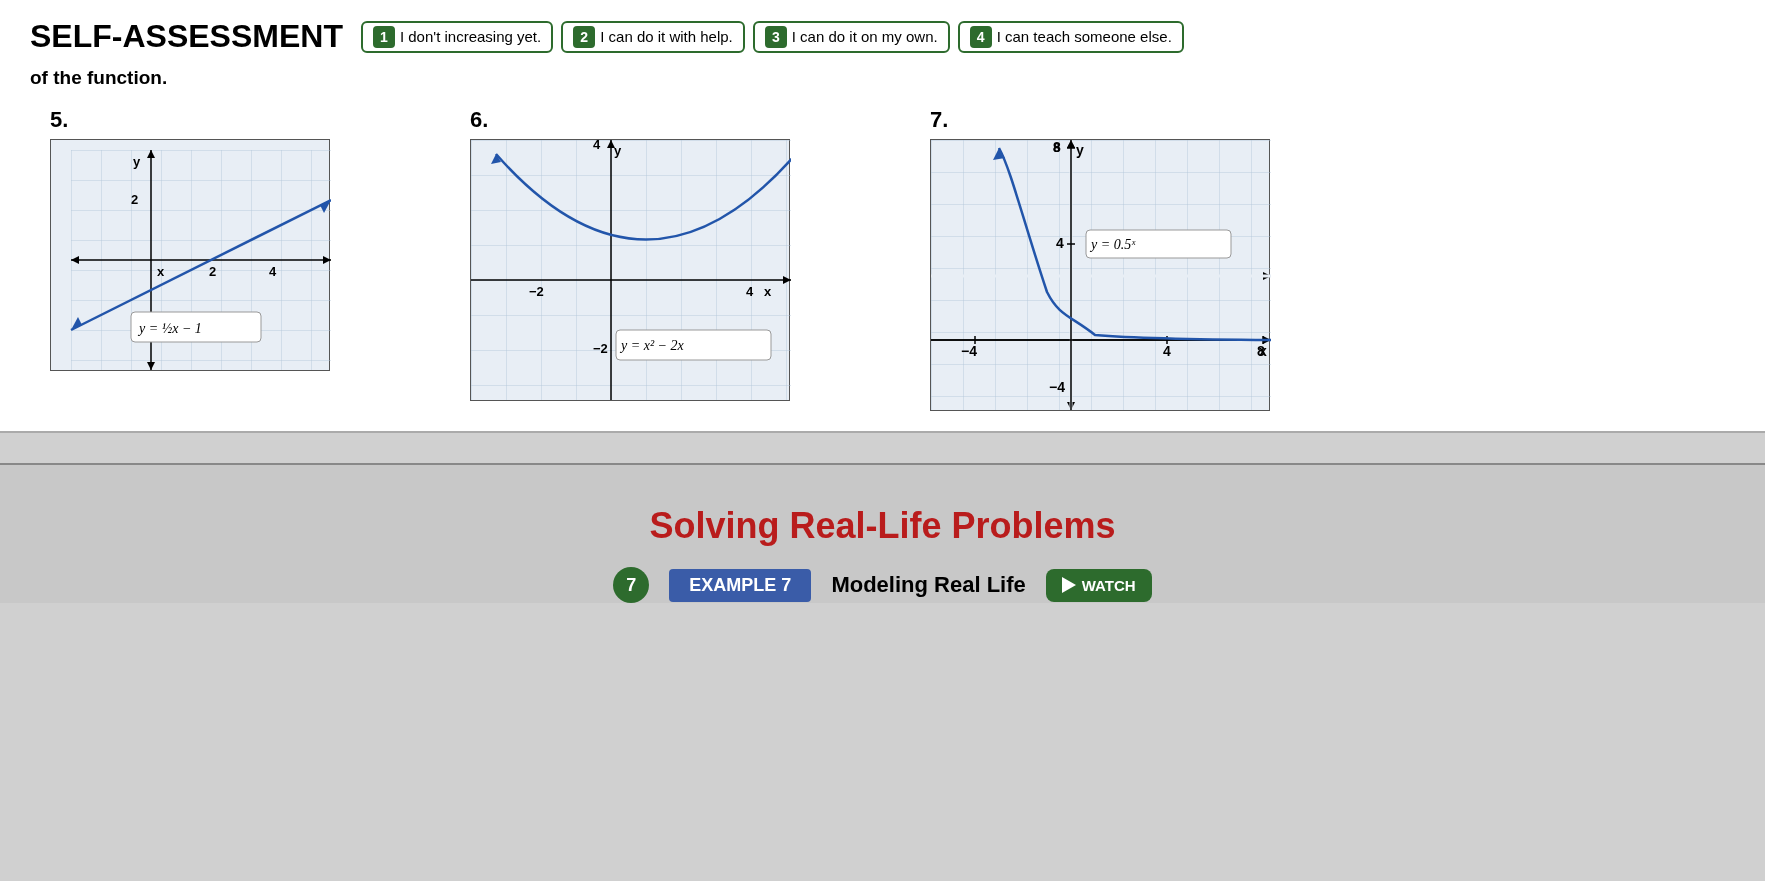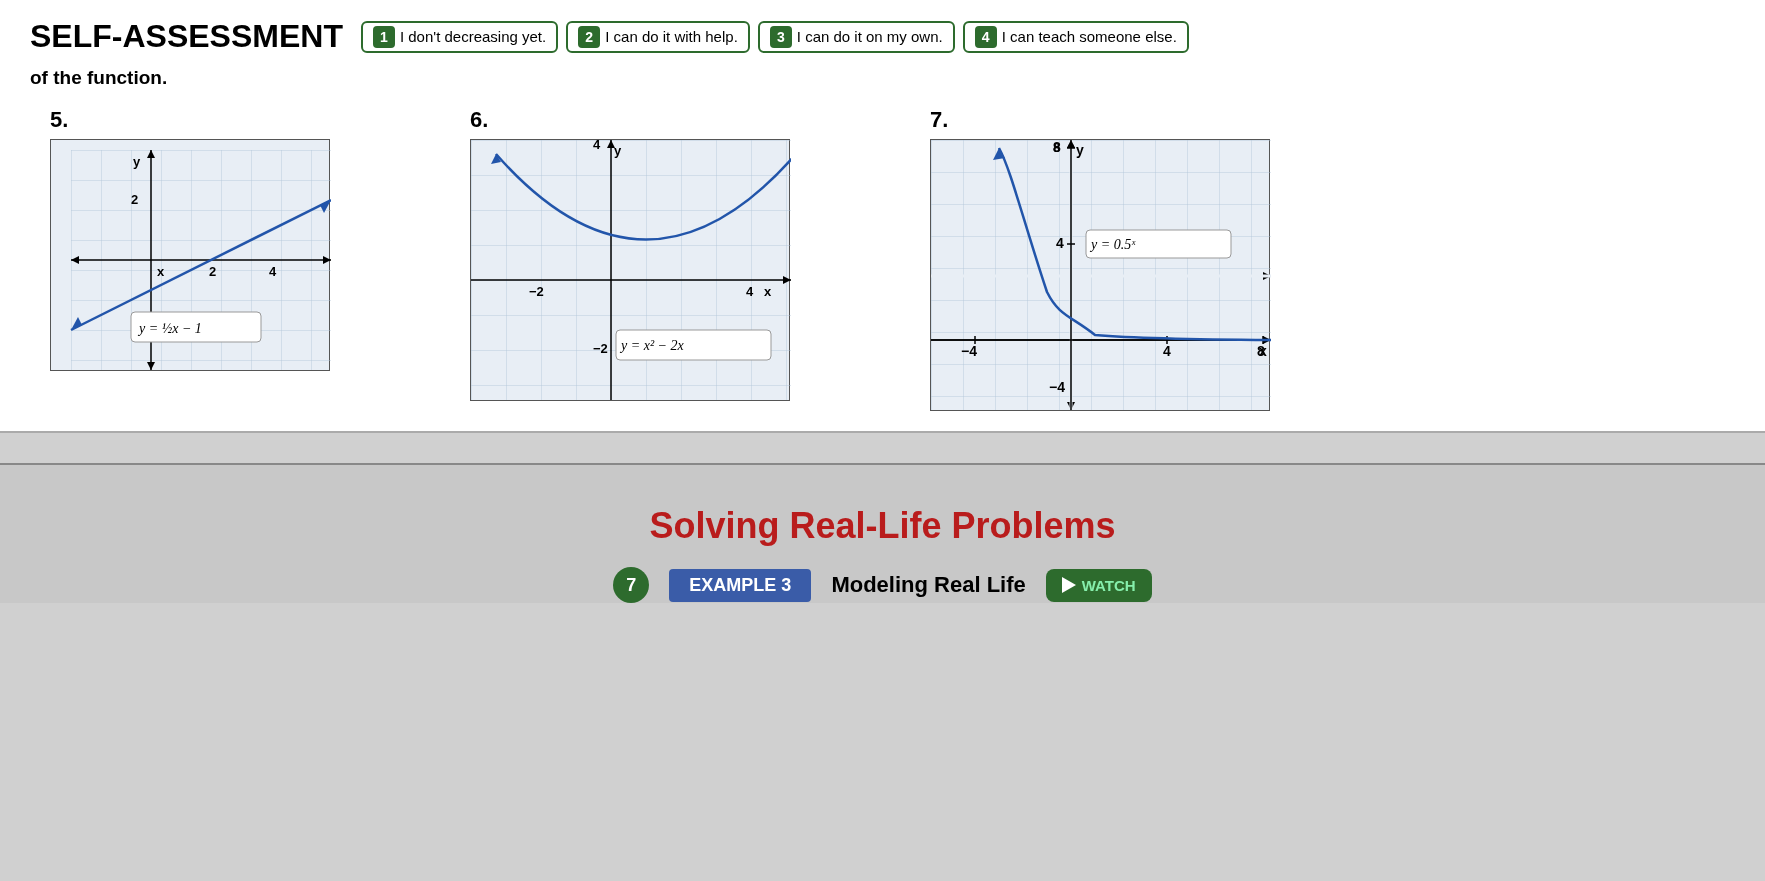--- a/index.html
+++ b/index.html
@@ -167,21 +167,21 @@
 
     .modeling-text {
       font-size: 22px;
       font-weight: bold;
       font-family: Arial, sans-serif;
       color: #000;
     }
 
     .watch-btn {
       background-color: #2d6b2d;
-      color: #86efac;
+      color: #ffffff;
       border: none;
       border-radius: 8px;
       padding: 8px 16px;
       font-family: Arial, sans-serif;
       font-size: 15px;
       font-weight: bold;
       display: flex;
       align-items: center;
       gap: 6px;
       cursor: pointer;
@@ -212,21 +212,21 @@
 
 <div class="page">
 
   <div class="top-section">
 
     <div class="self-assessment-row">
       <span class="self-assessment-title">SELF-ASSESSMENT</span>
 
       <div class="sa-badge">
         <span class="badge-num">1</span>
-        <span>I don't decreasing yet.</span>
+        <span>I don't increasing yet.</span>
       </div>
 
       <div class="sa-badge">
         <span class="badge-num">2</span>
         <span>I can do it with help.</span>
       </div>
 
       <div class="sa-badge">
         <span class="badge-num">3</span>
         <span>I can do it on my own.</span>
@@ -387,21 +387,21 @@
     </div>
   </div>
 
   <div class="divider"></div>
 
   <div class="bottom-section">
     <div class="solving-title">Solving Real-Life Problems</div>
 
     <div class="bottom-row">
       <div class="example-badge">7</div>
-      <div class="example-label">EXAMPLE 3</div>
+      <div class="example-label">EXAMPLE 7</div>
       <span class="modeling-text">Modeling Real Life</span>
       <button class="watch-btn">
         <div class="play-icon"></div>
         <span>WATCH</span>
       </button>
     </div>
   </div>
 
 </div>
 

